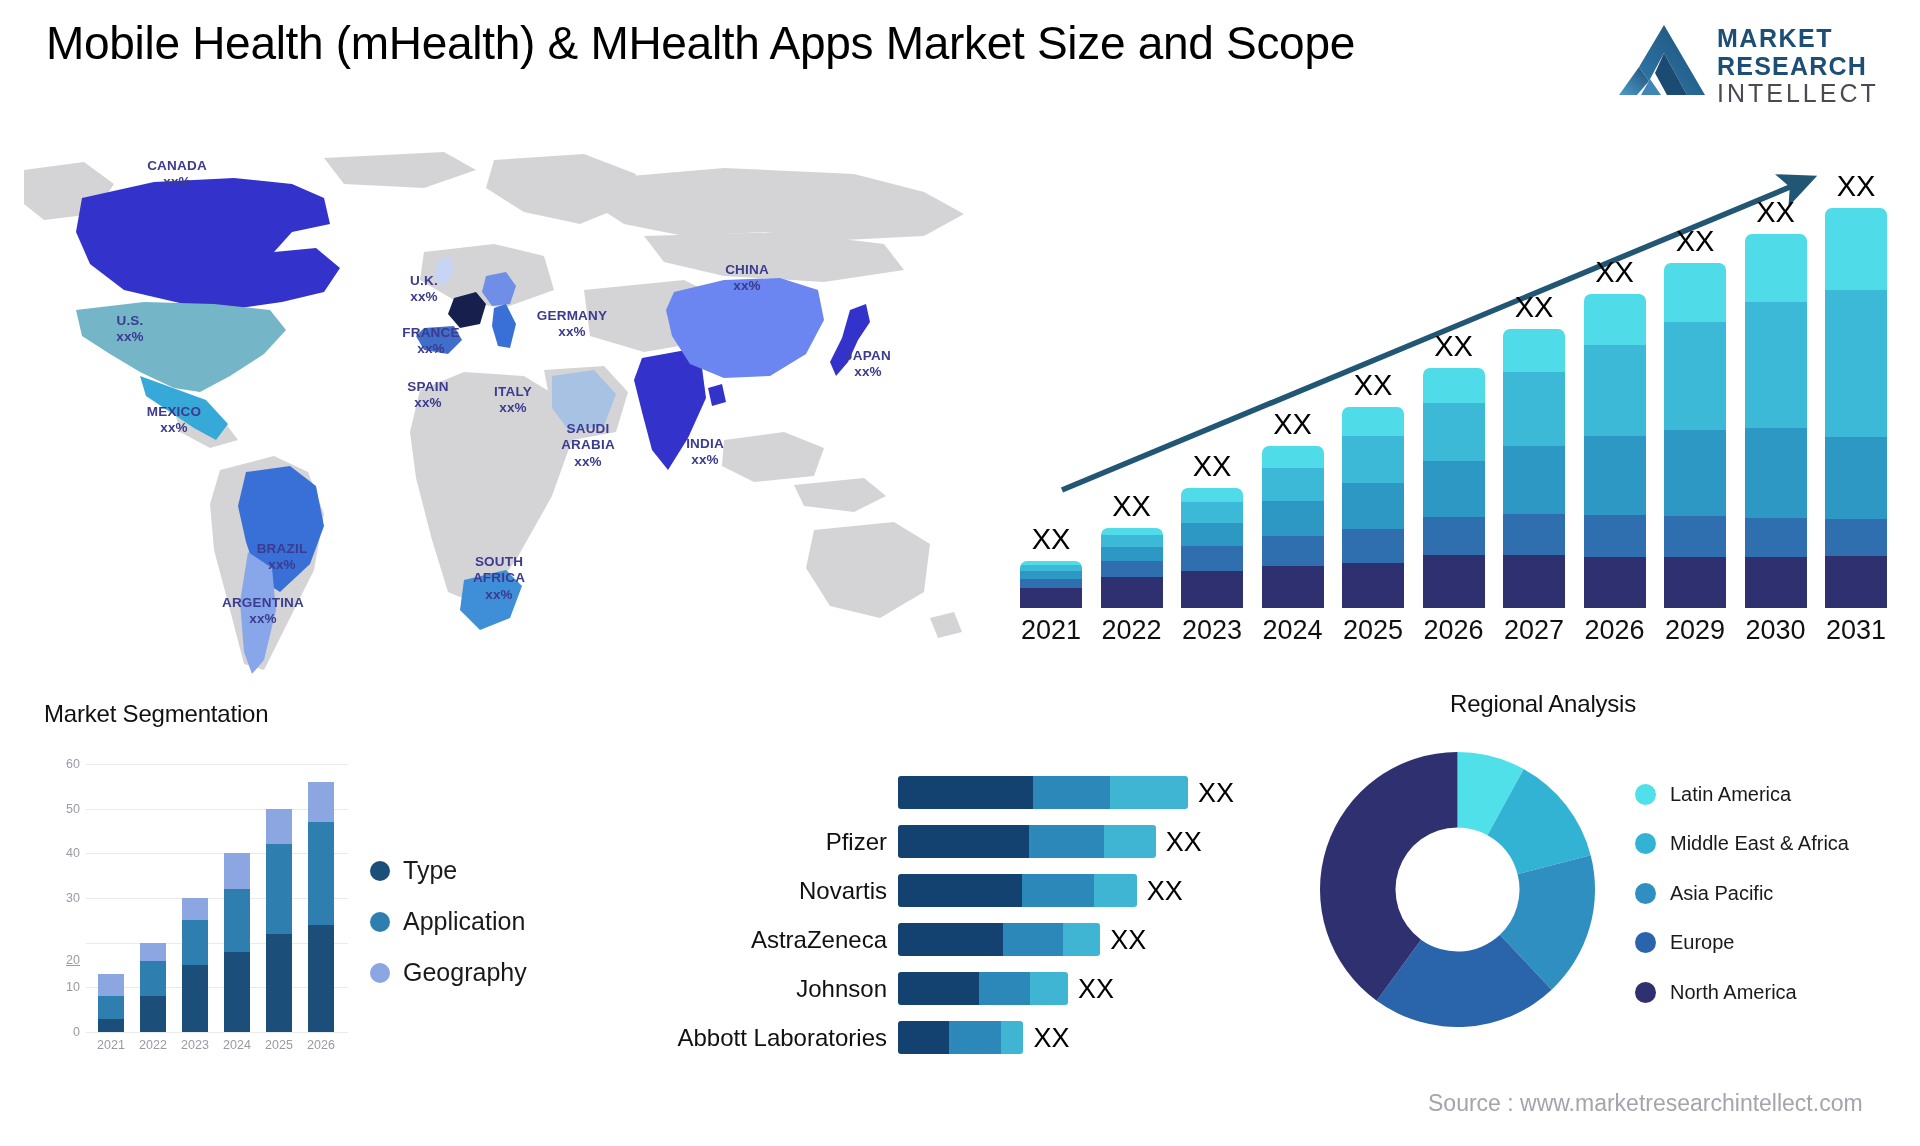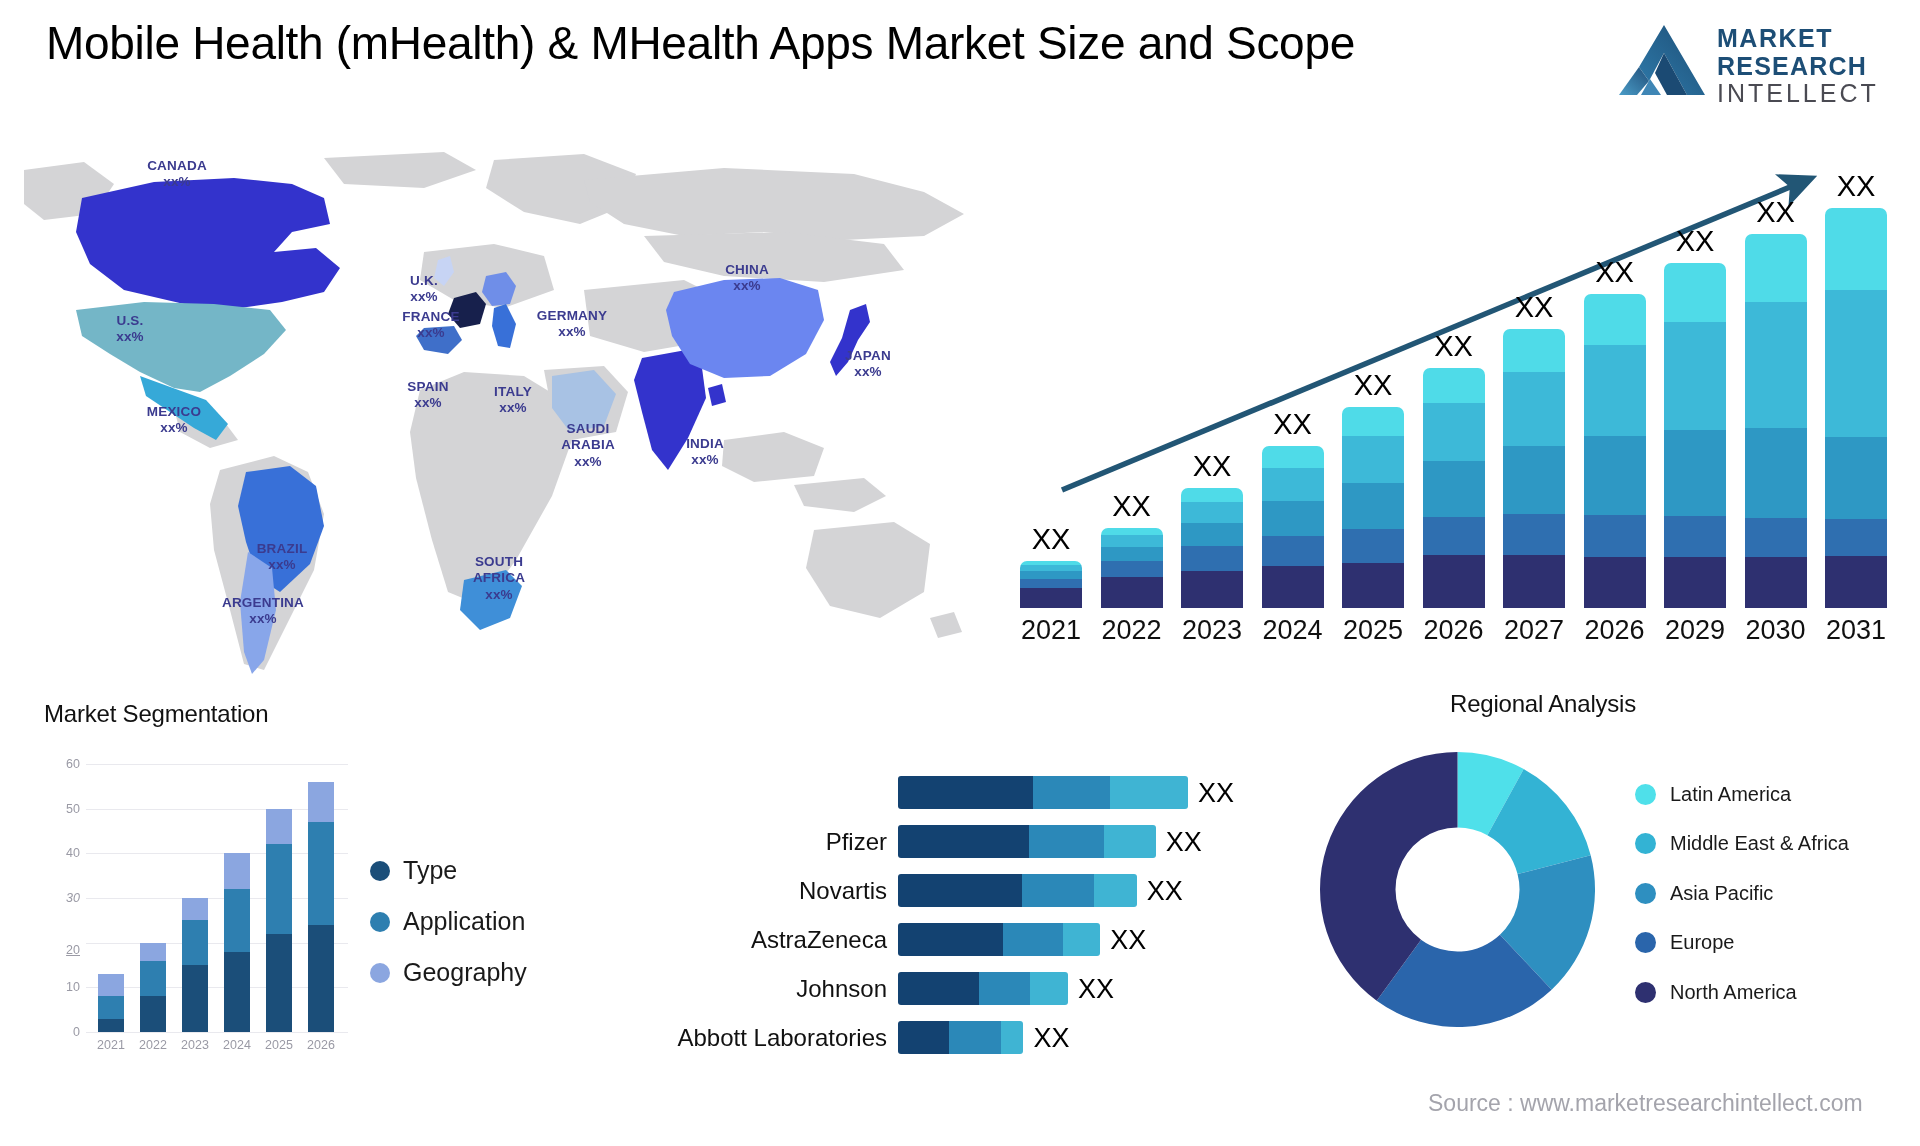--- a/index.html
+++ b/index.html
@@ -187,21 +187,21 @@
   <div class="map-label" style="left:68px;top:173px;width:76px;">U.S.
 xx%</div>
   <div class="map-label" style="left:100px;top:264px;width:100px;">MEXICO
 xx%</div>
   <div class="map-label" style="left:215px;top:401px;width:86px;">BRAZIL
 xx%</div>
   <div class="map-label" style="left:178px;top:455px;width:122px;">ARGENTINA
 xx%</div>
   <div class="map-label" style="left:367px;top:133px;width:66px;">U.K.
 xx%</div>
-  <div class="map-label" style="left:355px;top:169px;width:104px;text-align:center;">FRANCE
+  <div class="map-label" style="left:355px;top:185px;width:104px;text-align:center;">FRANCE
 xx%</div>
   <div class="map-label" style="left:360px;top:239px;width:88px;">SPAIN
 xx%</div>
   <div class="map-label" style="left:490px;top:168px;width:116px;">GERMANY
 xx%</div>
   <div class="map-label" style="left:448px;top:244px;width:82px;">ITALY
 xx%</div>
   <div class="map-label" style="left:521px;top:281px;width:86px;">SAUDI
 ARABIA
 xx%</div>
@@ -353,23 +353,23 @@
 <div id="seg-panel">
   <div id="seg-title" class="sec-title">Market Segmentation</div>
   <div id="seg-chart">
       <div class="seg-grid" style="top: 0px;"></div>
       <div class="seg-ytick" style="top: 0px;">60</div>
       <div class="seg-grid" style="top: 44.6667px;"></div>
       <div class="seg-ytick" style="top: 44.6667px;">50</div>
       <div class="seg-grid" style="top: 89.3333px;"></div>
       <div class="seg-ytick" style="top: 89.3333px;">40</div>
       <div class="seg-grid" style="top: 134px;"></div>
-      <div class="seg-ytick" style="top: 134px; font-style: italic;">30</div>
+      <div class="seg-ytick" style="top: 134px;">30</div>
       <div class="seg-grid" style="top: 178.667px;"></div>
-      <div class="seg-ytick" style="top: 186px; text-decoration: underline;">20</div>
+      <div class="seg-ytick" style="top: 196px; text-decoration: underline;">20</div>
       <div class="seg-grid" style="top: 223.333px;"></div>
       <div class="seg-ytick" style="top: 223.333px;">10</div>
       <div class="seg-grid" style="top: 268px;"></div>
       <div class="seg-ytick" style="top: 268px;">0</div>
       <div class="segbar" style="left: 50px; bottom: 32px; height: 58.0667px;">
         <div class="sstack">
           <div class="sseg" style="height: 23.0769%; background: rgb(27, 78, 121);"></div>
           <div class="sseg" style="height: 38.4615%; background: rgb(46, 127, 176);"></div>
           <div class="sseg" style="height: 38.4615%; background: rgb(139, 166, 224);"></div>
         </div>

